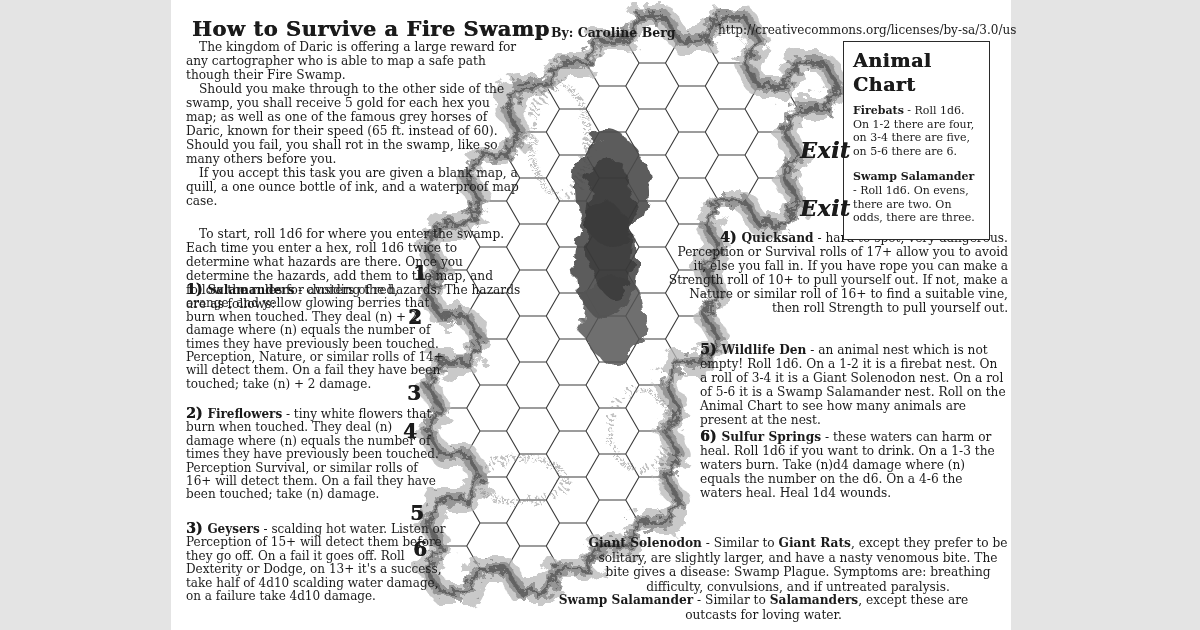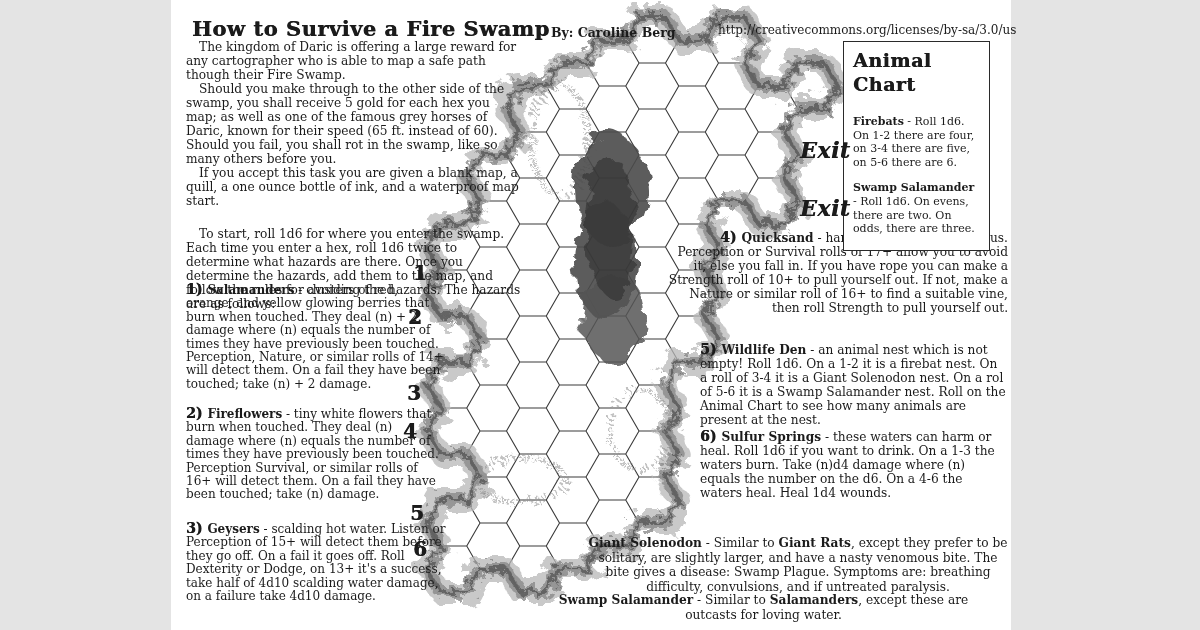--- a/index.html
+++ b/index.html
@@ -15,21 +15,21 @@
   .intro{font-size:12.2px;line-height:14px;}
   .intro p{margin:0;text-indent:13px;}
   .intro p.gap{margin-top:19px;}
   .hz{font-size:12px;line-height:13.4px;}
   .hz .hnum{font-size:14px;font-weight:bold;text-shadow:0.5px 0 0 currentColor;margin-right:5px;}
   .hz b, .creature b{font-weight:bold;}
   .right-col{font-size:12.2px;line-height:14px;}
   .creature{font-size:12.2px;line-height:14.6px;}
   .chart-box{position:absolute;z-index:2;background:#ffffff;border:1.5px solid #2a2a2a;
              box-sizing:border-box;padding:6px 9px 2px 9px;}
-  .chart-title{font-size:19px;line-height:24px;margin-bottom:19px;}
+  .chart-title{font-size:19px;line-height:24px;margin-bottom:8px;}
   .chart-entry{margin:0 0 12px 0;font-size:11px;line-height:13.6px;}
   .entry-num{font-size:20px;line-height:22px;}
   .exit{font-size:22px;line-height:24px;font-style:italic;}
 </style>
 </head>
 <body>
 
 <div class="stage">
   <div class="page"></div>
 
@@ -71,21 +71,21 @@
     </svg>
   </div>
 
   <h1 id="title" class="txt blackletter" style="left:192px;top:16px;">How to Survive a Fire Swamp</h1>
   <div class="txt byline" style="left:522px;top:25px;">By: Caroline Berg</div>
   <div class="txt url" style="left:718px;top:23px;">http://creativecommons.org/licenses/by-sa/3.0/us</div>
 
   <div class="txt intro" style="left:186px;top:40px;width:337px;">
     <p>The kingdom of Daric is offering a large reward for any cartographer who is able to map a safe path though their Fire Swamp.</p>
     <p>Should you make through to the other side of the swamp, you shall receive 5 gold for each hex you map; as well as one of the famous grey horses of Daric, known for their speed (65 ft. instead of 60).  Should you fail, you shall rot in the swamp, like so many others before you.</p>
-    <p>If you accept this task you are given a blank map, a quill, a one ounce bottle of ink, and a waterproof map start.</p>
+    <p>If you accept this task you are given a blank map, a quill, a one ounce bottle of ink, and a waterproof map case.</p>
     <p class="gap">To start, roll 1d6 for where you enter the swamp.  Each time you enter a hex, roll 1d6 twice to determine what hazards are there.  Once you determine the hazards, add them to the map, and follow the rules for avoiding the hazards.  The hazards are as follows:</p>
   </div>
 
   <div class="txt hz" style="left:186px;top:283px;width:258px;">
     <span class="hnum">1)</span><b>Salamanders</b><span> - clusters of red, orange, and yellow glowing berries that burn when touched.  They deal (n) + 2 damage where (n) equals the number of times they have previously been touched.  Perception, Nature, or similar rolls of 14+ will detect them.  On a fail they have been touched; take (n) + 2 damage.</span>
   </div>
   <div class="txt hz" style="left:186px;top:407px;width:258px;">
     <span class="hnum">2)</span><b>Fireflowers</b><span> - tiny white flowers that burn when touched.  They deal (n) damage where (n) equals the number of times they have previously been touched.  Perception Survival, or similar rolls of 16+ will detect them.  On a fail they have been touched; take (n) damage.</span>
   </div>
   <div class="txt hz" style="left:186px;top:522px;width:270px;">

